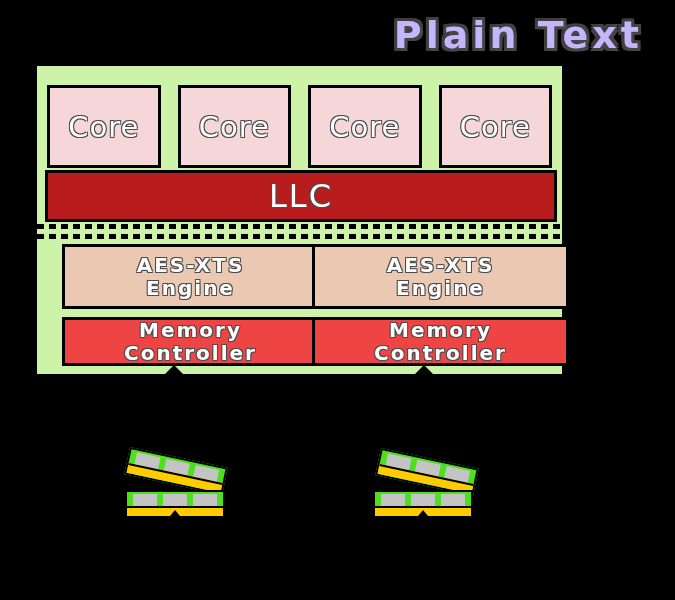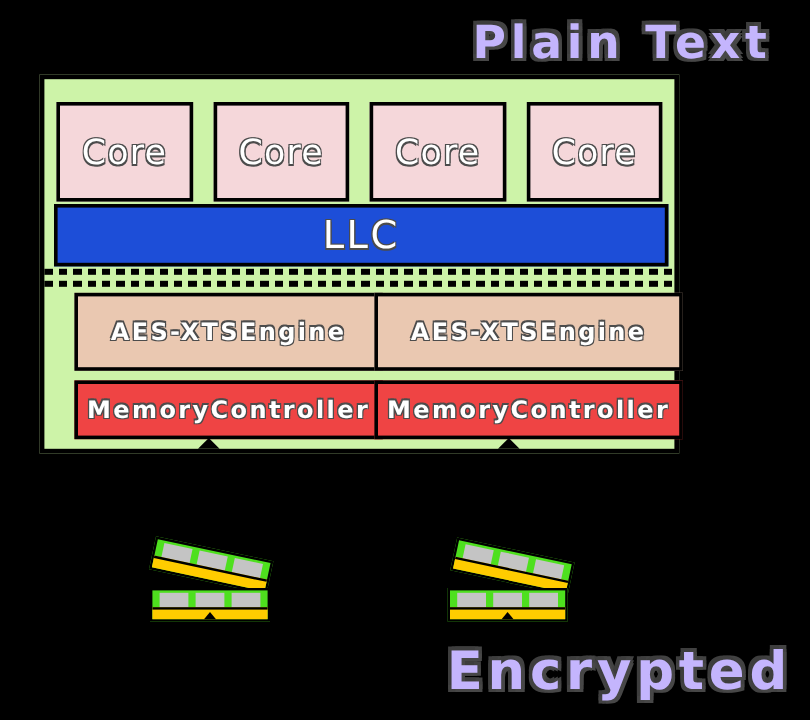--- a/index.html
+++ b/index.html
@@ -40,35 +40,35 @@
     display:flex; gap:17px; padding:0 10px;
   }
   .core {
     flex:1; background:#f5d7da; border:3px solid #000;
     display:flex; align-items:center; justify-content:center;
     font-size:29px; letter-spacing:1px;
   }
 
   .llc {
     left:8px; top:104px; width:512px; height:52px;
-    background:#1d4ed8; border:3px solid #000;
+    background:#b91c1c; border:3px solid #000;
     display:flex; align-items:center; justify-content:center;
     font-size:32px; letter-spacing:2px;
   }
 
   .dash-line {
     left:0; width:525px; height:5px;
     background:repeating-linear-gradient(to right, #000 0 7px, transparent 7px 12px);
   }
   .dash-1 { top:158px; }
   .dash-2 { top:168px; }
 
   .aes, .mc {
     width:257px; text-align:center; border:3px solid #000;
-    display:flex; flex-direction:row; align-items:center; justify-content:center;
+    display:flex; flex-direction:column; align-items:center; justify-content:center;
     font-weight:bold; font-size:20px; line-height:1.15; letter-spacing:2px;
   }
   .aes { top:178px; height:65px; background:#eac8b1; }
   .mc  { top:251px; height:49px; background:#ef4444; }
   .col-1 { left:25px; }
   .col-2 { left:275px; }
 
   .arrowhead {
     top:299px; width:0; height:0;
     border-left:9px solid transparent; border-right:9px solid transparent;
@@ -190,14 +190,13 @@
       <div class="dimm-chips">
         <span class="dimm-chip"></span>
         <span class="dimm-chip"></span>
         <span class="dimm-chip"></span>
       </div>
       <div class="dimm-edge"></div>
       <div class="dimm-notch"></div>
     </div>
   </div>
 
-  <div class="big-label encrypted-label">Encrypted</div>
 </div>
 
 </body></html>

